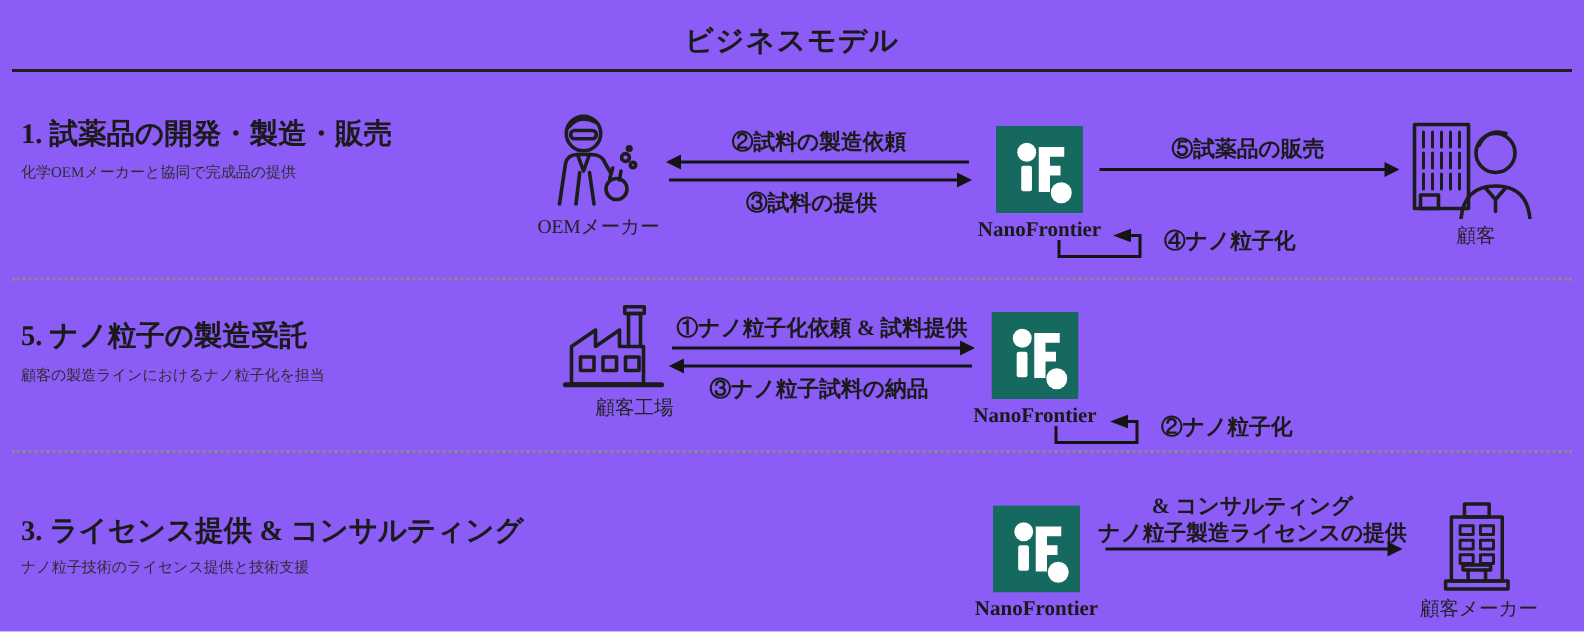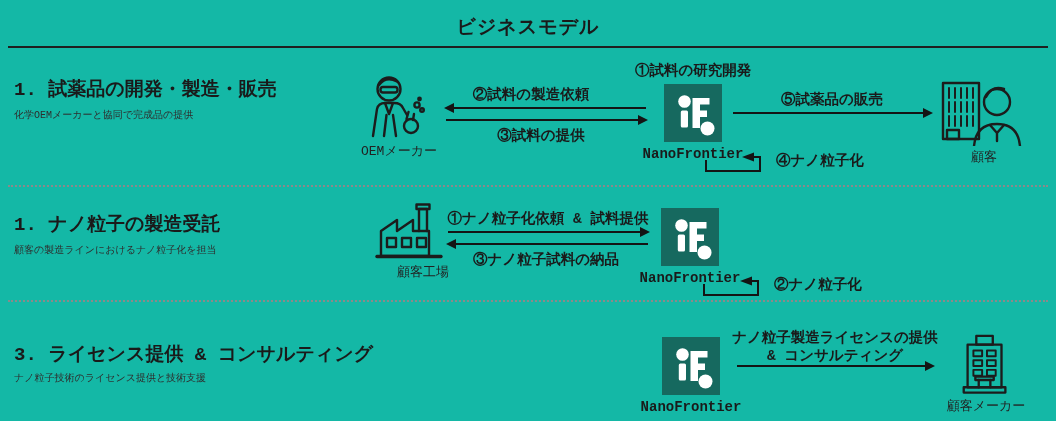--- a/index.html
+++ b/index.html
@@ -1,18 +1,18 @@
 <!DOCTYPE html>
 <html><head>
 <meta charset="utf-8">
 <style>
   html,body{margin:0;padding:0;background:#fff;}
   #canvas{
-    position:relative;width:1056px;height:421px;background:#14b8a6;
-    font-family:Liberation Mono, monospace;color:#1a1a1a;overflow:hidden;
+    position:relative;width:1056px;height:421px;background:#8b5cf6;
+    font-family:Liberation Serif, serif;color:#1a1a1a;overflow:hidden;
   }
   .abs{position:absolute;}
   .title{top:14px;left:0;width:100%;text-align:center;font-size:19px;font-weight:bold;letter-spacing:1px;}
   .top-rule{top:46px;left:8px;right:8px;height:2px;background:#1f1f1f;}
   .dotted-divider{left:8px;right:8px;height:0;border-top:2px dotted #8a8a8a;}
   .row-heading{font-size:19px;font-weight:bold;white-space:nowrap;}
   .row-subtitle{font-size:10px;color:#2e2e2e;white-space:nowrap;}
   .arrow-label{font-size:14.5px;font-weight:bold;white-space:nowrap;transform:translateX(-50%);}
   .arrow-label2{font-size:14.5px;font-weight:bold;white-space:nowrap;}
   .caption{font-size:13px;color:#222;white-space:nowrap;transform:translateX(-50%);}
@@ -48,26 +48,25 @@
     <path class="lineart" d="M23,29 L27,40 L31,29"></path>
     <path class="lineart" d="M24.5,41 L22,62 M31,41 L34,62"></path>
     <path class="lineart" d="M46.5,38 L44.5,45 M52,40 L51,46"></path>
     <circle class="lineart" cx="49" cy="52" r="7"></circle>
     <circle class="lineart" cx="55" cy="31" r="2.6"></circle>
     <circle class="lineart" cx="60" cy="36" r="1.8"></circle>
     <circle class="lineart" cx="57.5" cy="25" r="1.2"></circle>
   </svg>
   <div class="abs caption" style="left:399px;top:142px;">OEMメーカー</div>
 
-  <div class="abs arrow-label" style="left:531px;top:85px;text-align:right;">②試料の製造依頼</div>
+  <div class="abs arrow-label" style="left:546px;top:85px;text-align:right;">②試料の製造依頼</div>
   <div class="abs harrow to-left" style="left:446px;top:107px;width:200px;"></div>
   <div class="abs harrow to-right" style="left:446px;top:119px;width:200px;"></div>
   <div class="abs arrow-label" style="left:541px;top:126px;">③試料の提供</div>
 
-  <div class="abs arrow-label2" style="left:635px;top:61px;">①試料の研究開発</div>
   <svg class="abs" style="left:664px;top:84px;" width="58" height="58" viewBox="0 0 58 58">
     <rect width="58" height="58" fill="#16695F"></rect>
     <circle cx="20.5" cy="17.5" r="6.3" fill="#fff"></circle>
     <rect x="16.8" y="26.5" width="7.2" height="17" rx="1.5" fill="#fff"></rect>
     <path d="M28.5,44 V14 H45.5 V20.5 H36 V26.5 H43 V33 H36 V44 Z" fill="#fff"></path>
     <circle cx="43.5" cy="44.5" r="7" fill="#fff"></circle>
   </svg>
   <div class="abs brandname" style="left:693px;top:146px;">NanoFrontier</div>
 
   <svg class="abs loop" style="left:702px;top:149px;" width="66" height="26" viewBox="0 0 66 26">
@@ -87,21 +86,21 @@
     <rect class="lineart" x="7" y="50" width="12" height="9"></rect>
     <circle class="lineart" cx="57" cy="22" r="13"></circle>
     <path class="lineart" d="M46,17 Q52,5 64,9"></path>
     <path class="lineart" d="M34,66 Q36,44 57,44 Q78,44 80,66"></path>
     <path class="lineart" d="M50,45 L57,53 L64,45 M57,53 V61"></path>
   </svg>
   <div class="abs caption" style="left:984px;top:148px;">顧客</div>
 
   <div class="abs dotted-divider" style="top:185px;"></div>
 
-  <div class="abs row-heading" style="left:14px;top:211px;">1. ナノ粒子の製造受託</div>
+  <div class="abs row-heading" style="left:14px;top:211px;">5. ナノ粒子の製造受託</div>
   <div class="abs row-subtitle" style="left:14px;top:243px;">顧客の製造ラインにおけるナノ粒子化を担当</div>
 
   <svg class="abs" style="left:374px;top:200px;" width="70" height="62" viewBox="0 0 70 62">
     <path class="lineart" d="M45,31 V9 H53 V31"></path>
     <rect class="lineart" x="42.5" y="4.5" width="13" height="4.5"></rect>
     <path class="lineart" d="M7,56 V31 L23,20 V31 L39,20 V31 H55 V56 Z"></path>
     <rect class="lineart" x="13" y="38" width="9" height="9"></rect>
     <rect class="lineart" x="28" y="38" width="9" height="9"></rect>
     <rect class="lineart" x="43" y="38" width="9" height="9"></rect>
     <line class="lineart-thick" x1="3" y1="56.5" x2="67" y2="56.5"></line>
@@ -136,22 +135,22 @@
   <svg class="abs" style="left:662px;top:337px;" width="58" height="58" viewBox="0 0 58 58">
     <rect width="58" height="58" fill="#16695F"></rect>
     <circle cx="20.5" cy="17.5" r="6.3" fill="#fff"></circle>
     <rect x="16.8" y="26.5" width="7.2" height="17" rx="1.5" fill="#fff"></rect>
     <path d="M28.5,44 V14 H45.5 V20.5 H36 V26.5 H43 V33 H36 V44 Z" fill="#fff"></path>
     <circle cx="43.5" cy="44.5" r="7" fill="#fff"></circle>
   </svg>
   <div class="abs brandname" style="left:691px;top:399px;">NanoFrontier</div>
 
   <div class="abs two-line-label" style="left:725px;top:329px;">
+    <div>&amp; コンサルティング</div>
     <div>ナノ粒子製造ライセンスの提供</div>
-    <div>&amp; コンサルティング</div>
   </div>
   <div class="abs harrow to-right" style="left:737px;top:365px;width:196px;"></div>
 
   <svg class="abs" style="left:958px;top:334px;" width="56" height="62" viewBox="0 0 56 64">
     <rect class="lineart" x="18" y="2" width="17" height="9"></rect>
     <rect class="lineart" x="9" y="11" width="35" height="44"></rect>
     <rect class="lineart" style="stroke-width:2" x="15" y="17" width="9" height="6"></rect>
     <rect class="lineart" style="stroke-width:2" x="29" y="17" width="9" height="6"></rect>
     <rect class="lineart" style="stroke-width:2" x="15" y="27" width="9" height="6"></rect>
     <rect class="lineart" style="stroke-width:2" x="29" y="27" width="9" height="6"></rect>

